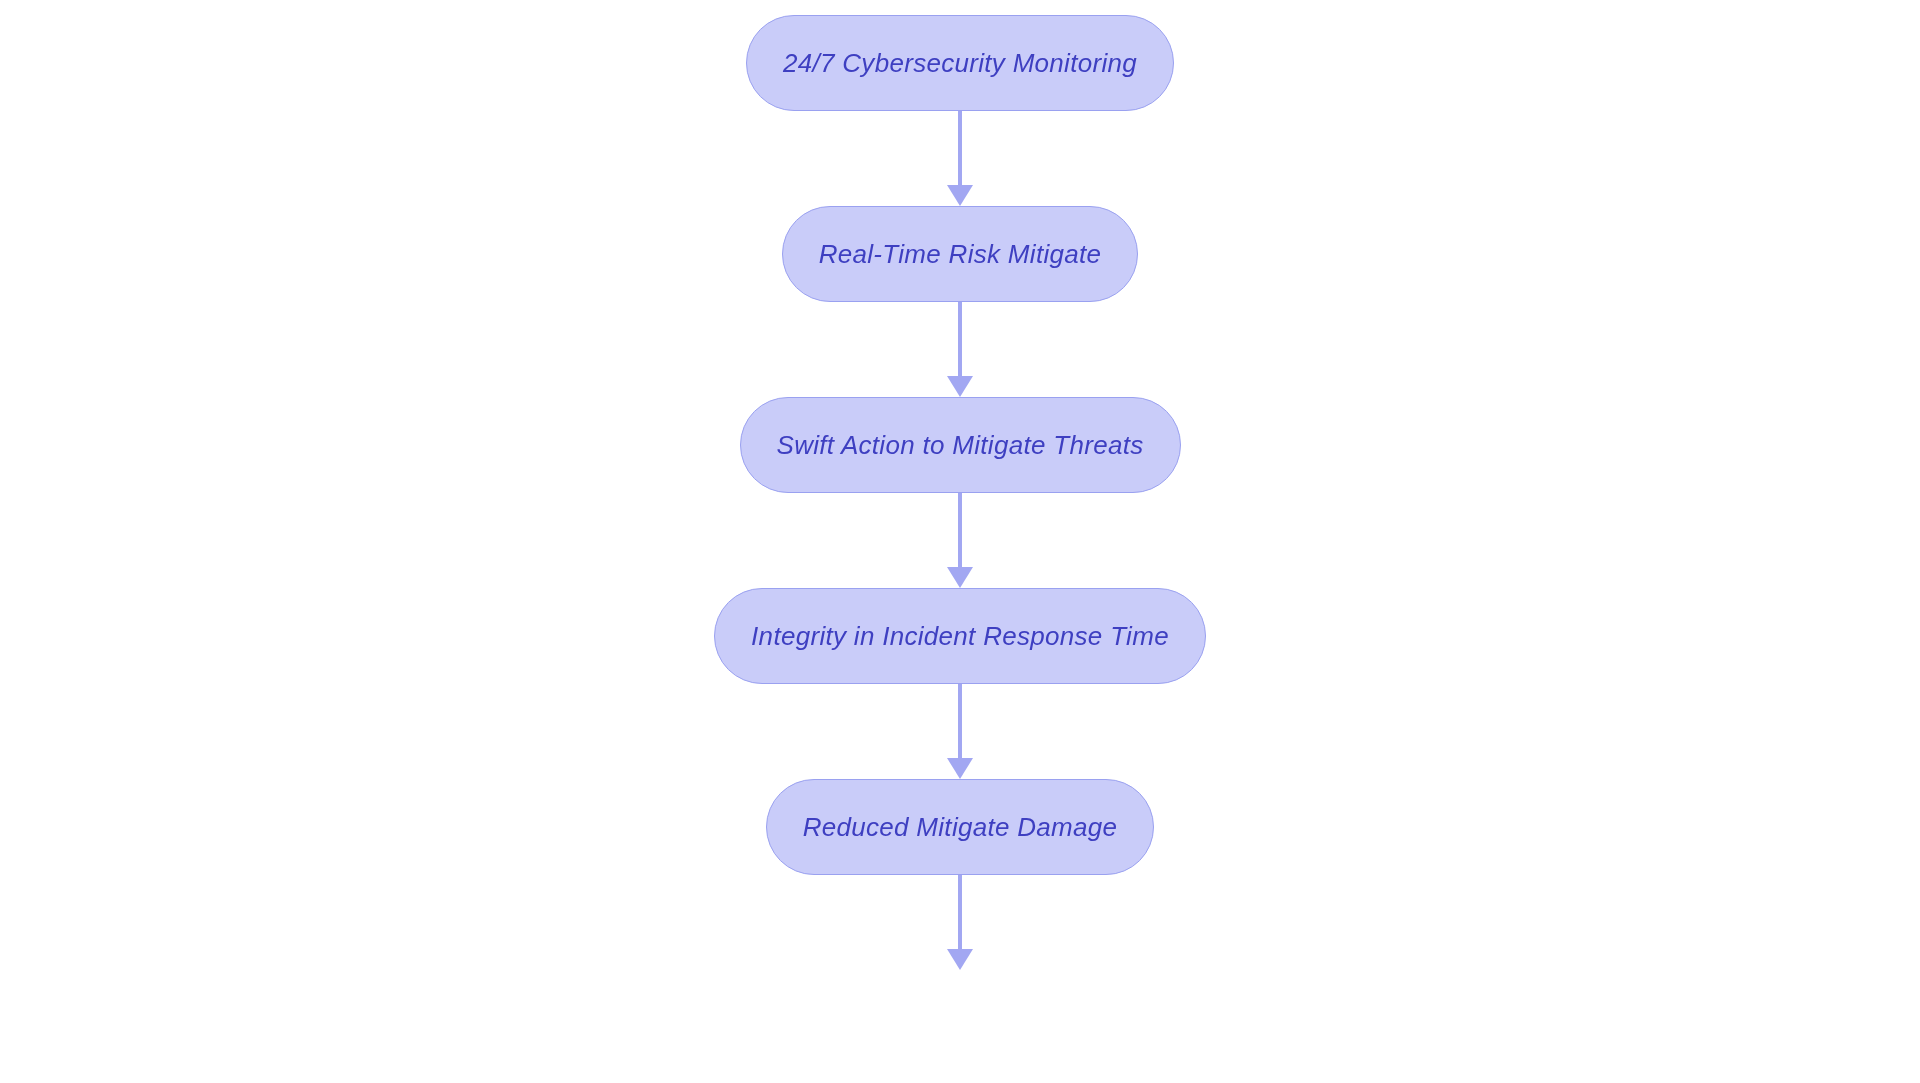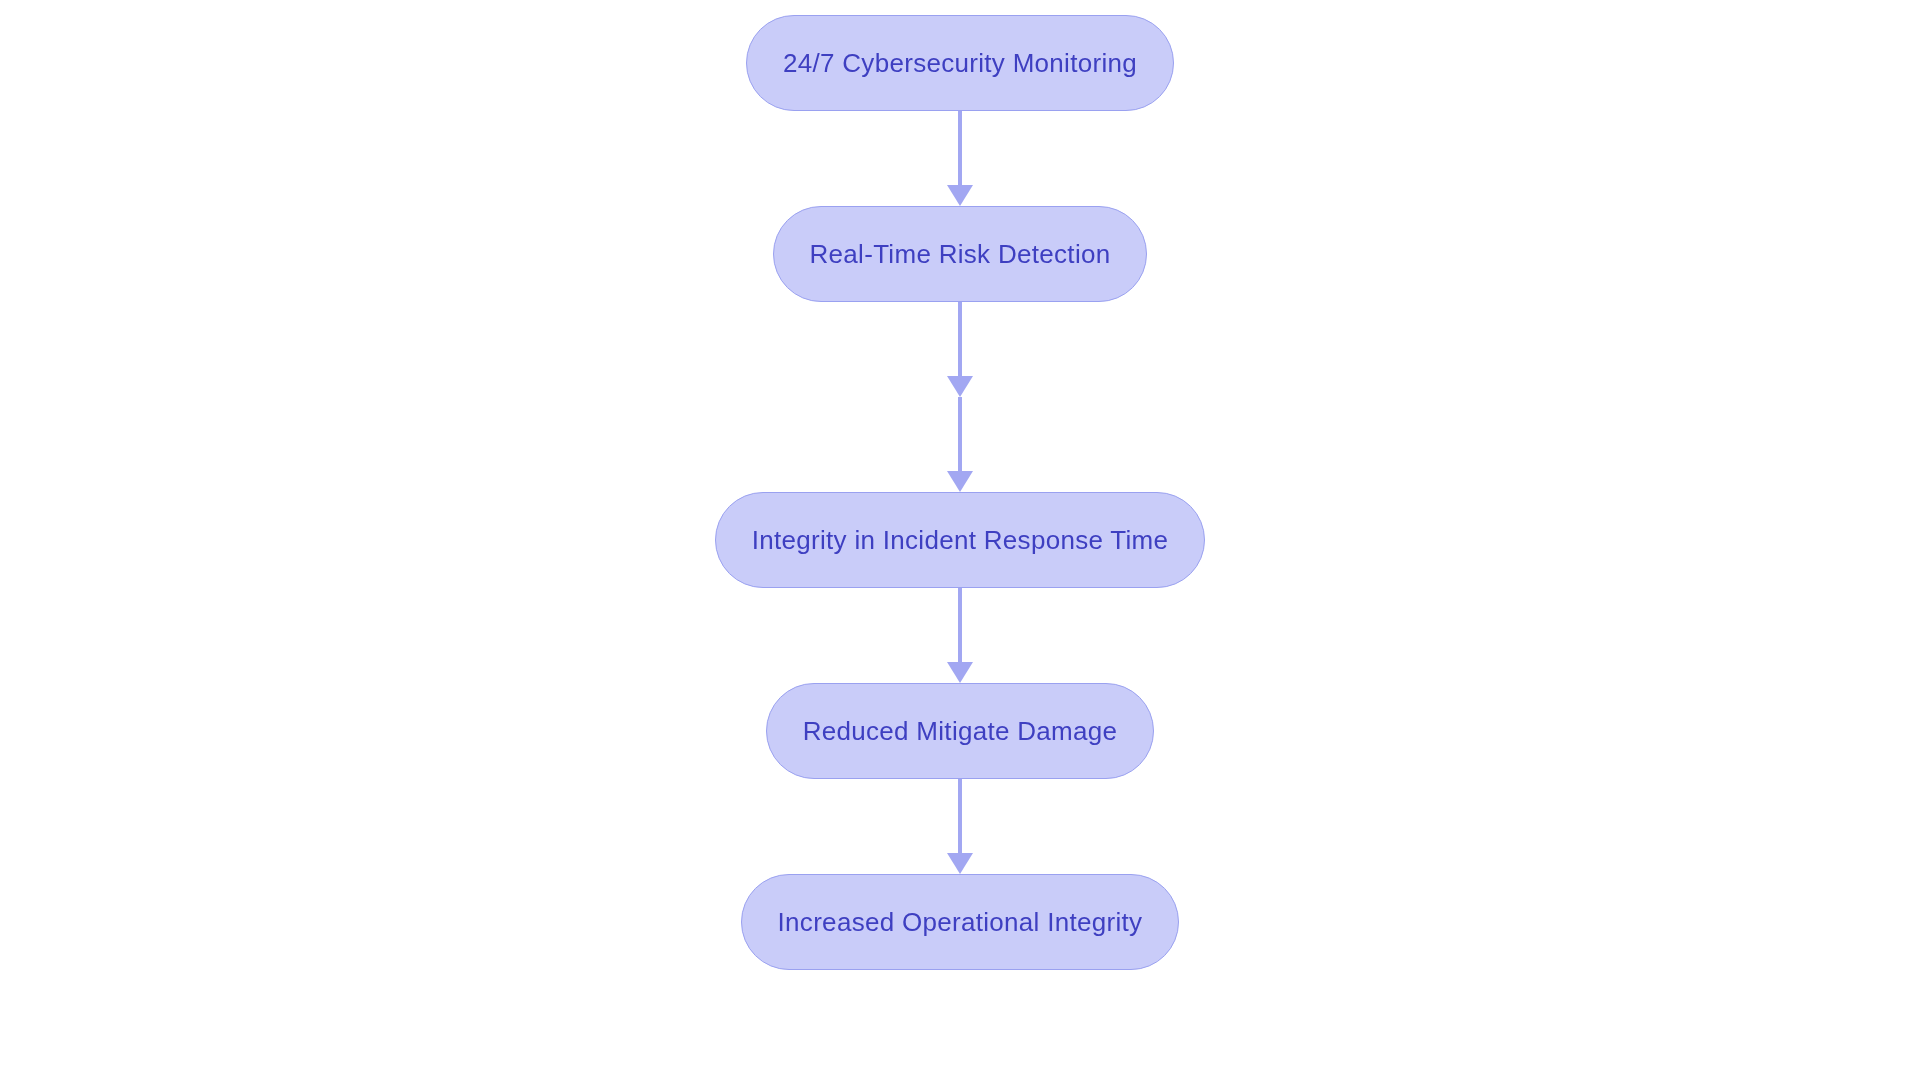--- a/index.html
+++ b/index.html
@@ -37,20 +37,21 @@
     background: var(--node-fill);
     border: 1.5px solid var(--node-border);
     color: var(--text-color);
     font-size: 26px;
     letter-spacing: 0.3px;
     display: flex;
     align-items: center;
     justify-content: center;
     white-space: nowrap;
     flex: 0 0 auto;
+    font-style: italic;
   }
   .arrow {
     height: 95px;
     width: 28px;
     display: flex;
     flex-direction: column;
     align-items: center;
     flex: 0 0 auto;
   }
   .arrow .shaft {
@@ -75,28 +76,31 @@
   <div class="node">
     <span>24/7 Cybersecurity Monitoring</span>
   </div>
 
   <div class="arrow">
     <div class="shaft"></div>
     <div class="head"></div>
   </div>
 
   <div class="node">
-    <span>Real-Time Risk Detection</span>
+    <span>Real-Time Risk Mitigate</span>
   </div>
 
   <div class="arrow">
     <div class="shaft"></div>
     <div class="head"></div>
   </div>
 
+  <div class="node">
+    <span>Swift Action to Mitigate Threats</span>
+  </div>
 
   <div class="arrow">
     <div class="shaft"></div>
     <div class="head"></div>
   </div>
 
   <div class="node">
     <span>Integrity in Incident Response Time</span>
   </div>
 
@@ -107,17 +111,14 @@
 
   <div class="node">
     <span>Reduced Mitigate Damage</span>
   </div>
 
   <div class="arrow">
     <div class="shaft"></div>
     <div class="head"></div>
   </div>
 
-  <div class="node">
-    <span>Increased Operational Integrity</span>
-  </div>
 
 </div>
 
 </body></html>

